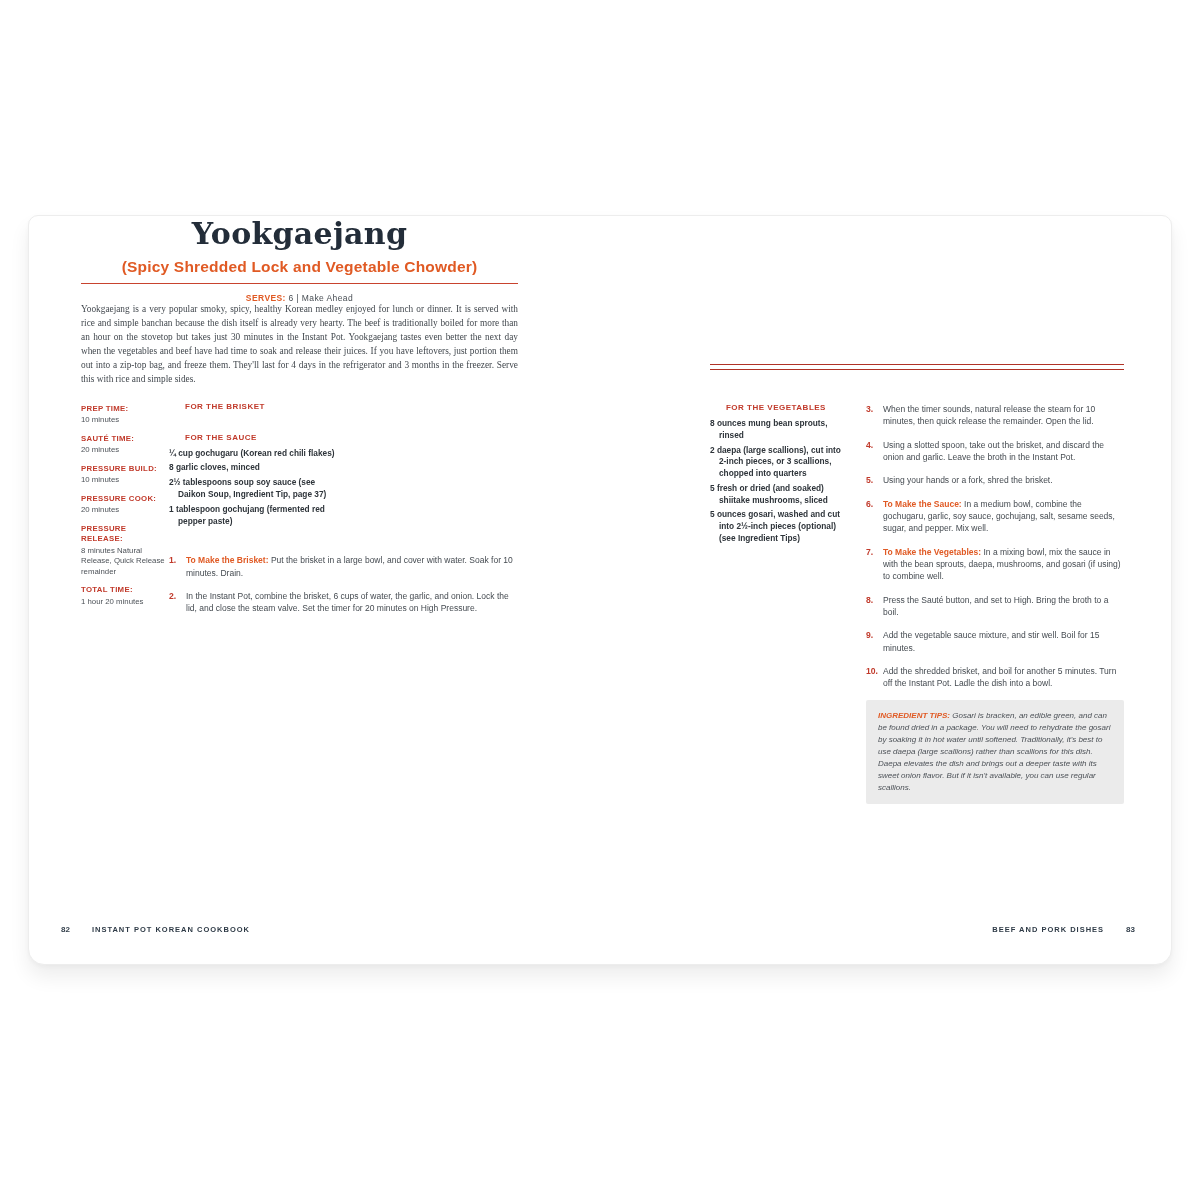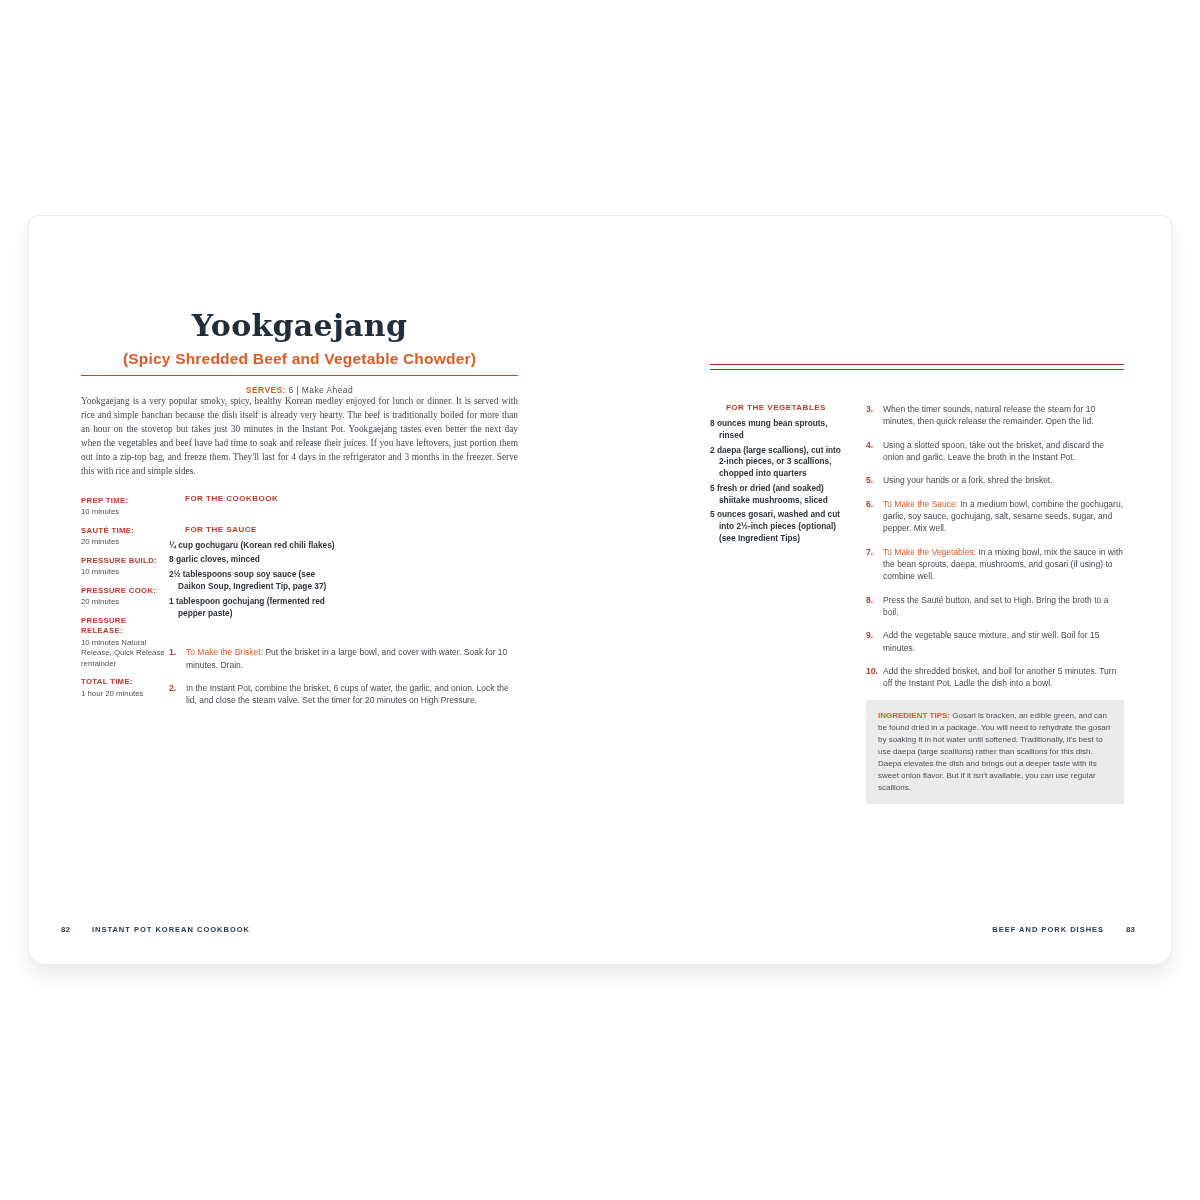--- a/index.html
+++ b/index.html
@@ -19,21 +19,21 @@
     border-radius:10px 10px 16px 16px;
     box-shadow:0 12px 20px rgba(0,0,0,.07), 0 2px 4px rgba(0,0,0,.03);
     box-sizing:border-box;
     position:relative;
   }
   .page{position:relative;height:100%;box-sizing:border-box;}
   .left-page{width:572px;padding:0 82px 0 52px;}
   .right-page{width:572px;padding:0 47px 0 110px;}
 
   
-  .recipe-header{margin-top:92px;text-align:center;}
+  .recipe-header{text-align:center;}
   .recipe-title{
     font-family:"DejaVu Serif","Liberation Serif",serif;
     font-size:30px;font-weight:700;color:#232d39;
     margin:0 0 7px;letter-spacing:.3px;
   }
   .recipe-subtitle{
     color:#e05a24;font-weight:700;font-size:15.5px;
     margin:0 0 7px;letter-spacing:.2px;
   }
   .header-rule{border-top:1px solid #c8432e;margin:0 0 9px;}
@@ -62,53 +62,53 @@
   .ing-group.brisket{width:172px;}
   .sauce-row{display:flex;margin-top:22px;}
   .ing-group.sauce{width:172px;flex-shrink:0;margin-right:10px;}
   .ing-col2{flex:1;padding-top:14px;}
 
   
   .steps{margin-top:24px;}
   .step{display:flex;margin-bottom:11px;}
   .step-num{width:17px;flex-shrink:0;color:#c13a2b;font-weight:700;font-size:8.6px;line-height:1.45;}
   .step-body{font-size:8.5px;line-height:1.45;color:#454b51;}
-  .step-lead{color:#e05a24;font-weight:400;}
+  .step-lead{color:#e05a24;font-weight:700;}
 
   
   .double-rule{height:4px;border-top:1px solid #b03226;border-bottom:1px solid #b03226;margin-top:148px;}
   .right-grid{display:flex;margin-top:33px;}
   .veg-col{width:140px;flex-shrink:0;margin-right:16px;}
   .steps-col{flex:1;}
   .steps-col .steps{margin-top:0;}
 
   .tip-box{
     background:#ebebeb;border-radius:2px;
     padding:10px 12px;
-    font-size:8px;line-height:1.5;color:#4c5157;
+    font-size:8px;line-height:1.5;color:#4c5157;font-style:italic;
   }
   .tip-label{color:#e05a24;font-weight:700;}
 
   
   .page-footer{position:absolute;bottom:30px;display:flex;gap:22px;align-items:flex-end;}
   .left-page .page-footer{left:32px;}
   .right-page .page-footer{right:36px;}
   .folio{font-weight:700;font-size:8px;color:#34404c;}
   .running-head{font-weight:700;font-size:7.5px;letter-spacing:1px;color:#2e3a46;}
 </style>
 </head>
 <body>
 
 <div class="spread">
 
   <div class="page left-page">
 
     <div class="recipe-header">
       <h1 class="recipe-title">Yookgaejang</h1>
-      <div class="recipe-subtitle">(Spicy Shredded Beef and Vegetable Chowder)</div>
+      <div class="recipe-subtitle">(Spicy Shredded Lock and Vegetable Chowder)</div>
       <div class="header-rule"></div>
       <div class="serves-line">
         <span class="serves-label">SERVES:</span>
         <span>6 | Make Ahead</span>
       </div>
     </div>
 
     <p class="intro">Yookgaejang is a very popular smoky, spicy, healthy Korean medley enjoyed for lunch or dinner. It is served with rice and simple banchan because the dish itself is already very hearty. The beef is traditionally boiled for more than an hour on the stovetop but takes just 30 minutes in the Instant Pot. Yookgaejang tastes even better the next day when the vegetables and beef have had time to soak and release their juices. If you have leftovers, just portion them out into a zip-top bag, and freeze them. They'll last for 4 days in the refrigerator and 3 months in the freezer. Serve this with rice and simple sides.</p>
 
     <div class="recipe-grid">
@@ -125,32 +125,32 @@
         <div class="time-block">
           <div class="time-label">PRESSURE BUILD:</div>
           <div class="time-value">10 minutes</div>
         </div>
         <div class="time-block">
           <div class="time-label">PRESSURE COOK:</div>
           <div class="time-value">20 minutes</div>
         </div>
         <div class="time-block">
           <div class="time-label">PRESSURE RELEASE:</div>
-          <div class="time-value">10 minutes Natural Release, Quick Release remainder</div>
+          <div class="time-value">8 minutes Natural Release, Quick Release remainder</div>
         </div>
         <div class="time-block">
           <div class="time-label">TOTAL TIME:</div>
           <div class="time-value">1 hour 20 minutes</div>
         </div>
       </aside>
 
       <div class="ing-area">
 
         <div class="ing-group brisket">
-          <div class="ing-head">FOR THE COOKBOOK</div>
+          <div class="ing-head">FOR THE BRISKET</div>
         </div>
 
         <div class="sauce-row">
           <div class="ing-group sauce">
             <div class="ing-head">FOR THE SAUCE</div>
             <ul class="ing-list">
               <li>¼ cup gochugaru (Korean red chili flakes)</li>
               <li>8 garlic cloves, minced</li>
               <li>2½ tablespoons soup soy sauce (see Daikon Soup, Ingredient Tip, page 37)</li>
               <li>1 tablespoon gochujang (fermented red pepper paste)</li>

